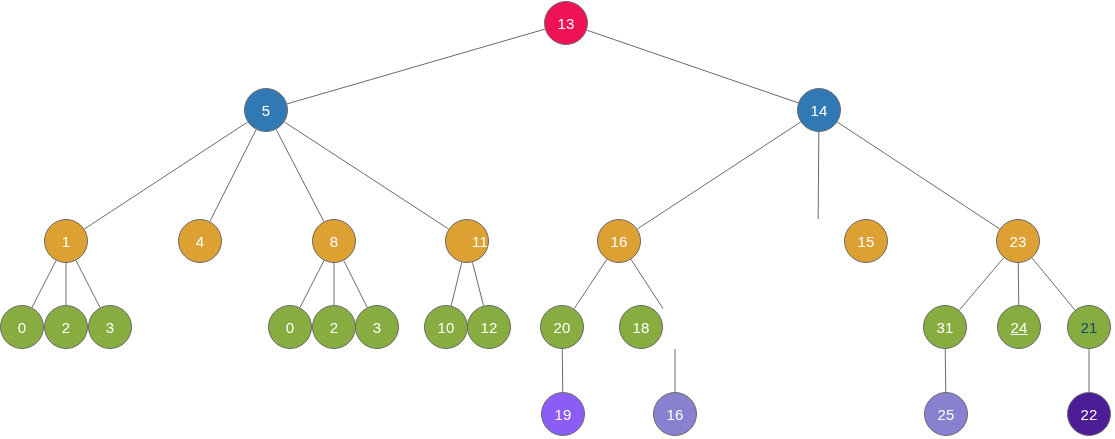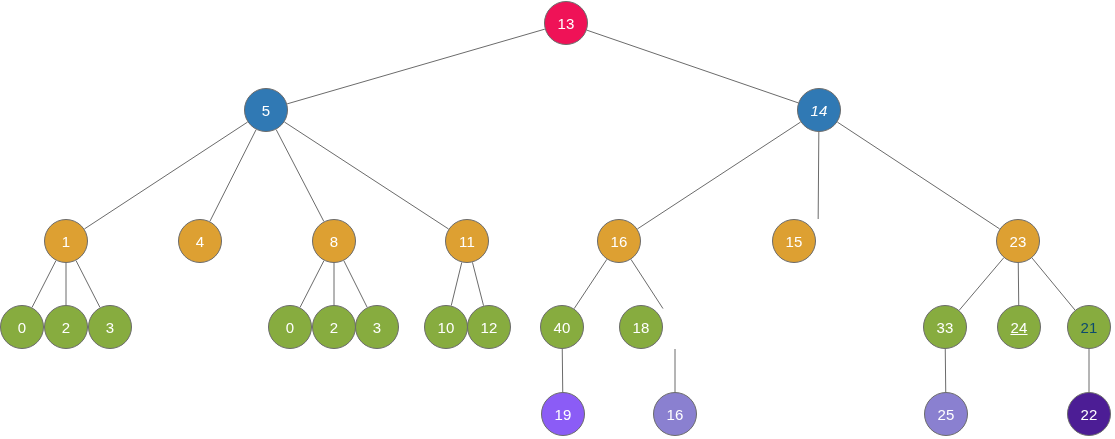--- a/index.html
+++ b/index.html
@@ -83,39 +83,39 @@
       <line x1="945.2528568603178" y1="348.9985468476486" x2="945.7471431396822" y2="392.0014531523514" stroke="#6b6b6b" stroke-width="1"></line>
       <line x1="1089" y1="349" x2="1089" y2="392" stroke="#6b6b6b" stroke-width="1"></line>
     </svg>
   <div id="node-layer">
       <div class="node" style="left: 544px; top: 1px; width: 44px; height: 44px; background: rgb(239, 18, 87); border-color: rgb(107, 107, 107); color: rgb(255, 255, 255);">
         <span class="node-label">13</span>
       </div>
       <div class="node" style="left: 244px; top: 88px; width: 44px; height: 44px; background: rgb(48, 121, 180); border-color: rgb(107, 107, 107); color: rgb(255, 255, 255);">
         <span class="node-label">5</span>
       </div>
-      <div class="node" style="left: 797px; top: 88px; width: 44px; height: 44px; background: rgb(48, 121, 180); border-color: rgb(107, 107, 107); color: rgb(255, 255, 255); font-style: italic;">
+      <div class="node" style="left: 797px; top: 88px; width: 44px; height: 44px; background: rgb(48, 121, 180); border-color: rgb(107, 107, 107); color: rgb(255, 255, 255);">
         <span class="node-label">14</span>
       </div>
       <div class="node" style="left: 44px; top: 219px; width: 44px; height: 44px; background: rgb(221, 160, 50); border-color: rgb(107, 107, 107); color: rgb(255, 255, 255);">
         <span class="node-label">1</span>
       </div>
       <div class="node" style="left: 178px; top: 219px; width: 44px; height: 44px; background: rgb(221, 160, 50); border-color: rgb(107, 107, 107); color: rgb(255, 255, 255);">
         <span class="node-label">4</span>
       </div>
       <div class="node" style="left: 312px; top: 219px; width: 44px; height: 44px; background: rgb(221, 160, 50); border-color: rgb(107, 107, 107); color: rgb(255, 255, 255);">
         <span class="node-label">8</span>
       </div>
-      <div class="node" style="left: 445px; top: 219px; width: 44px; height: 44px; background: rgb(221, 160, 50); border-color: rgb(107, 107, 107); color: rgb(255, 255, 255);">
+      <div class="node" style="left: 445px; top: 219px; width: 44px; height: 44px; background: rgb(221, 160, 50); border-color: rgb(107, 107, 107); color: rgb(255, 255, 255); justify-content: flex-end;">
         <span class="node-label">11</span>
       </div>
       <div class="node" style="left: 597px; top: 219px; width: 44px; height: 44px; background: rgb(221, 160, 50); border-color: rgb(107, 107, 107); color: rgb(255, 255, 255);">
         <span class="node-label">16</span>
       </div>
-      <div class="node" style="left: 772px; top: 219px; width: 44px; height: 44px; background: rgb(221, 160, 50); border-color: rgb(107, 107, 107); color: rgb(255, 255, 255);">
+      <div class="node" style="left: 844px; top: 219px; width: 44px; height: 44px; background: rgb(221, 160, 50); border-color: rgb(107, 107, 107); color: rgb(255, 255, 255);">
         <span class="node-label">15</span>
       </div>
       <div class="node" style="left: 996px; top: 219px; width: 44px; height: 44px; background: rgb(221, 160, 50); border-color: rgb(107, 107, 107); color: rgb(255, 255, 255);">
         <span class="node-label">23</span>
       </div>
       <div class="node" style="left: 0px; top: 305px; width: 44px; height: 44px; background: rgb(135, 172, 63); border-color: rgb(107, 107, 107); color: rgb(255, 255, 255);">
         <span class="node-label">0</span>
       </div>
       <div class="node" style="left: 44px; top: 305px; width: 44px; height: 44px; background: rgb(135, 172, 63); border-color: rgb(107, 107, 107); color: rgb(255, 255, 255);">
         <span class="node-label">2</span>
@@ -132,27 +132,27 @@
       <div class="node" style="left: 355px; top: 305px; width: 44px; height: 44px; background: rgb(135, 172, 63); border-color: rgb(107, 107, 107); color: rgb(255, 255, 255);">
         <span class="node-label">3</span>
       </div>
       <div class="node" style="left: 424px; top: 305px; width: 44px; height: 44px; background: rgb(135, 172, 63); border-color: rgb(107, 107, 107); color: rgb(255, 255, 255);">
         <span class="node-label">10</span>
       </div>
       <div class="node" style="left: 467px; top: 305px; width: 44px; height: 44px; background: rgb(135, 172, 63); border-color: rgb(107, 107, 107); color: rgb(255, 255, 255); text-align: right;">
         <span class="node-label">12</span>
       </div>
       <div class="node" style="left: 540px; top: 305px; width: 44px; height: 44px; background: rgb(135, 172, 63); border-color: rgb(107, 107, 107); color: rgb(255, 255, 255);">
-        <span class="node-label">40</span>
+        <span class="node-label">20</span>
       </div>
       <div class="node" style="left: 619px; top: 305px; width: 44px; height: 44px; background: rgb(135, 172, 63); border-color: rgb(107, 107, 107); color: rgb(255, 255, 255);">
         <span class="node-label">18</span>
       </div>
       <div class="node" style="left: 923px; top: 305px; width: 44px; height: 44px; background: rgb(135, 172, 63); border-color: rgb(107, 107, 107); color: rgb(255, 255, 255);">
-        <span class="node-label">33</span>
+        <span class="node-label">31</span>
       </div>
       <div class="node" style="left: 997px; top: 305px; width: 44px; height: 44px; background: rgb(135, 172, 63); border-color: rgb(107, 107, 107); color: rgb(255, 255, 255); text-decoration: underline;">
         <span class="node-label">24</span>
       </div>
       <div class="node" style="left: 1067px; top: 305px; width: 44px; height: 44px; background: rgb(135, 172, 63); border-color: rgb(107, 107, 107); color: #0c4a6e;">
         <span class="node-label">21</span>
       </div>
       <div class="node" style="left: 541px; top: 392px; width: 44px; height: 44px; background: #8b5cf6; border-color: rgb(107, 107, 107); color: rgb(255, 255, 255);">
         <span class="node-label">19</span>
       </div>

